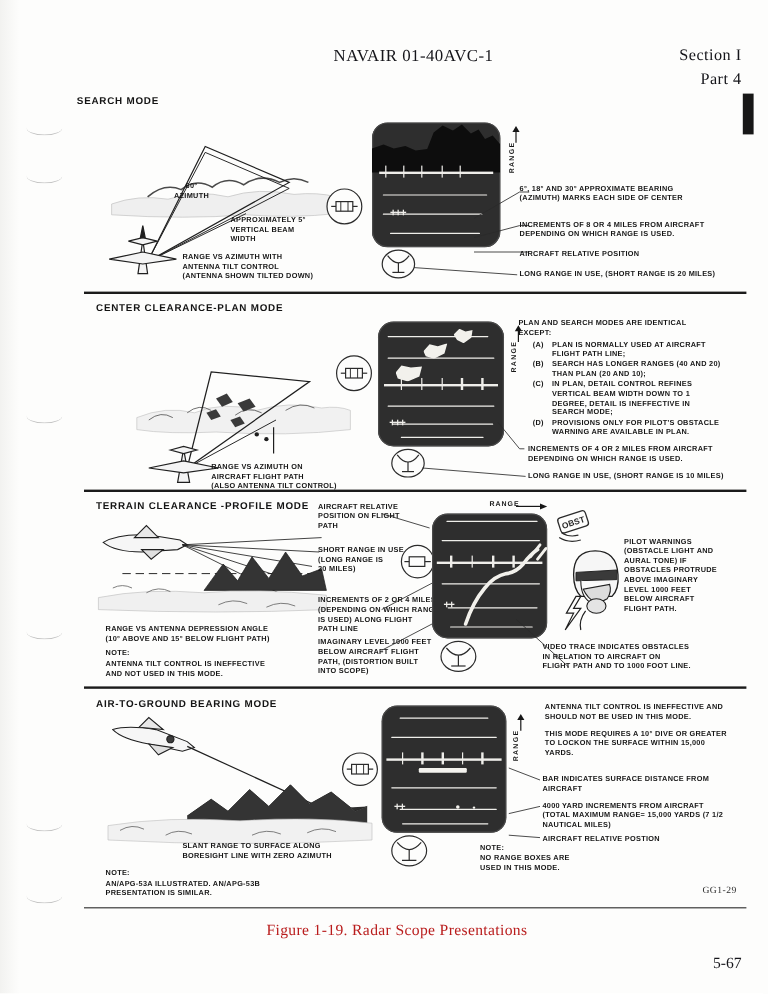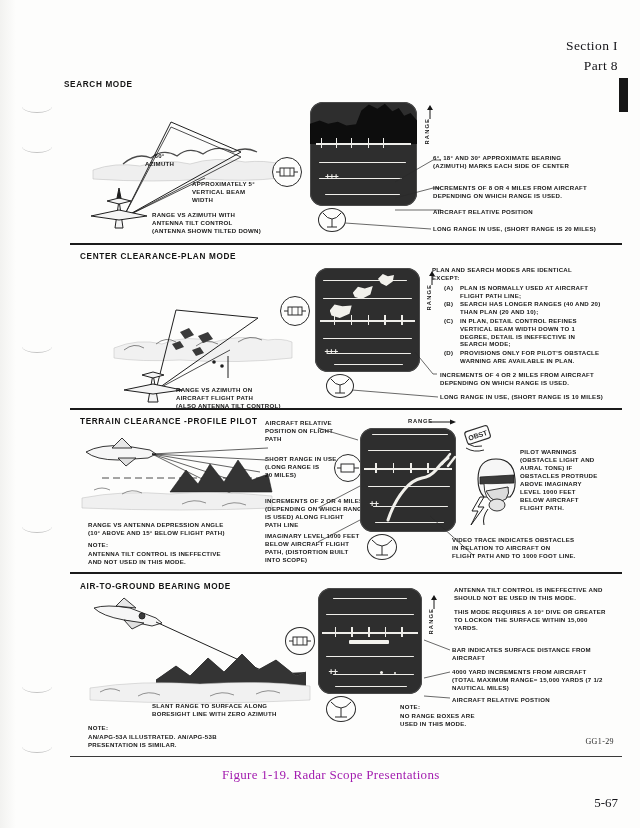--- a/index.html
+++ b/index.html
@@ -159,21 +159,21 @@
   
   .illus { position: absolute; }
 
   
   .fig-cap {
     position: absolute;
     left: 222px; top: 767px;
     font-family: "Liberation Serif", serif;
     font-size: 13px;
     letter-spacing: .3px;
-    color: #a21caf;
+    color: #b91c1c;
   }
   .page-no {
     position: absolute;
     right: 22px; top: 795px;
     font-family: "Liberation Serif", serif;
     font-size: 13px;
     color: #15151a;
   }
   .dwg-no {
     position: absolute;
@@ -191,23 +191,24 @@
 <div class="page">
 
   <div class="edge-shade"></div>
   <div class="binding-mark" style="top:100px"></div>
   <div class="binding-mark" style="top:140px"></div>
   <div class="binding-mark" style="top:340px"></div>
   <div class="binding-mark" style="top:520px"></div>
   <div class="binding-mark" style="top:680px"></div>
   <div class="binding-mark" style="top:740px"></div>
 
+  <div class="hdr hdr-title">NAVAIR 01-40AVC-1</div>
   <div class="hdr hdr-sec">
     <div>Section I</div>
-    <div>Part 8</div>
+    <div>Part 4</div>
   </div>
   <div class="black-tab"></div>
 
   <div class="mode-title" style="left:64px; top:80px">SEARCH MODE</div>
 
   <div class="illus" style="left:85px; top:100px">
     <svg width="200" height="130" viewBox="0 0 200 130">
 
       <path d="M8 70 Q30 62 55 66 Q80 58 105 64 Q130 56 160 62 Q180 60 195 64 L195 78 Q160 82 120 79 Q70 83 8 79 Z" fill="#efefef" stroke="#b8b8b8" stroke-width="0.5"></path>
       <path d="M38 64 Q52 52 66 58 Q78 48 92 56 Q104 46 118 54 Q132 44 148 52 Q160 46 172 52" fill="none" stroke="#4a4a4a" stroke-width="1.3"></path>
@@ -409,21 +410,21 @@
   </svg>
   <div class="cap" style="left:440px; top:371px">INCREMENTS OF 4 OR 2 MILES FROM AIRCRAFT
 DEPENDING ON WHICH RANGE IS USED.</div>
   <svg style="position:absolute;left:352px;top:388px" width="86" height="14">
     <line x1="0" y1="2" x2="86" y2="9" stroke="#2a2a2a" stroke-width="0.7"></line>
   </svg>
   <div class="cap" style="left:440px; top:393px">LONG RANGE IN USE,  (SHORT RANGE IS 10 MILES)</div>
 
   <div class="rule" style="top:408px"></div>
 
-  <div class="mode-title" style="left:80px; top:417px">TERRAIN CLEARANCE -PROFILE PILOT</div>
+  <div class="mode-title" style="left:80px; top:417px">TERRAIN CLEARANCE -PROFILE MODE</div>
 
   <div class="illus" style="left:82px; top:430px">
     <svg width="190" height="90" viewBox="0 0 190 90">
 
       <g stroke="#1f1f1f" stroke-width="0.9" fill="#f6f6f6">
         <path d="M4 22 Q18 14 44 16 L68 20 L74 24 L66 28 L36 30 Q14 30 4 22 Z"></path>
         <path d="M30 18 L40 8 L50 18 Z" fill="#e8e8e8"></path>
         <path d="M36 28 L44 36 L54 28 Z" fill="#e0e0e0"></path>
       </g>
 

